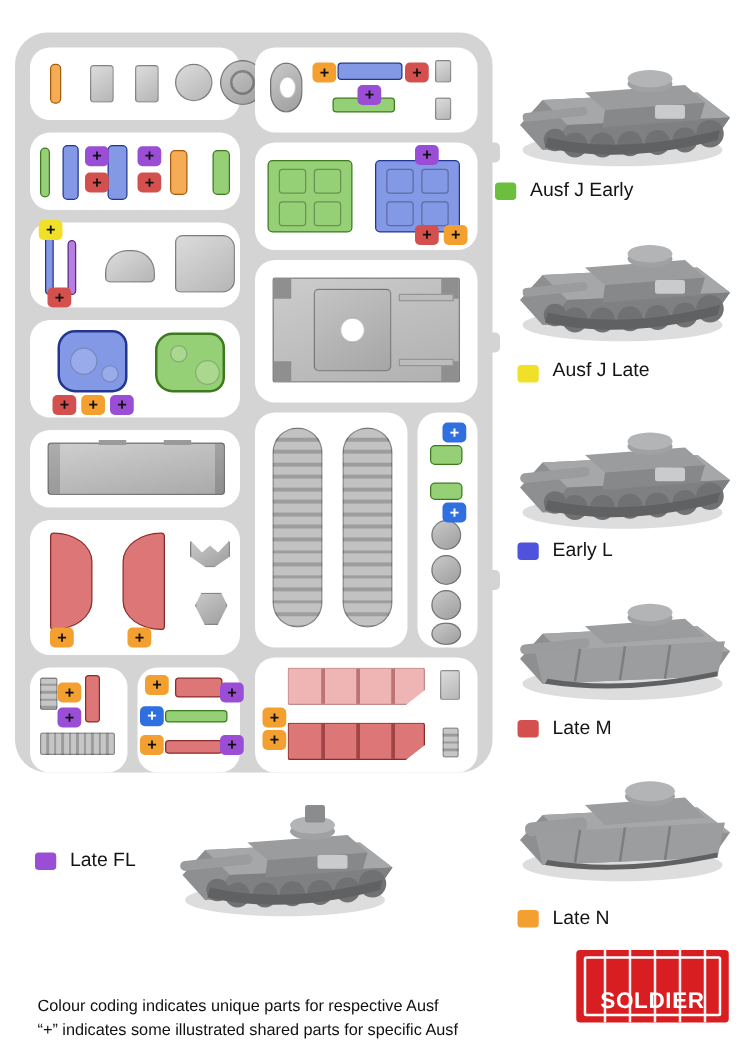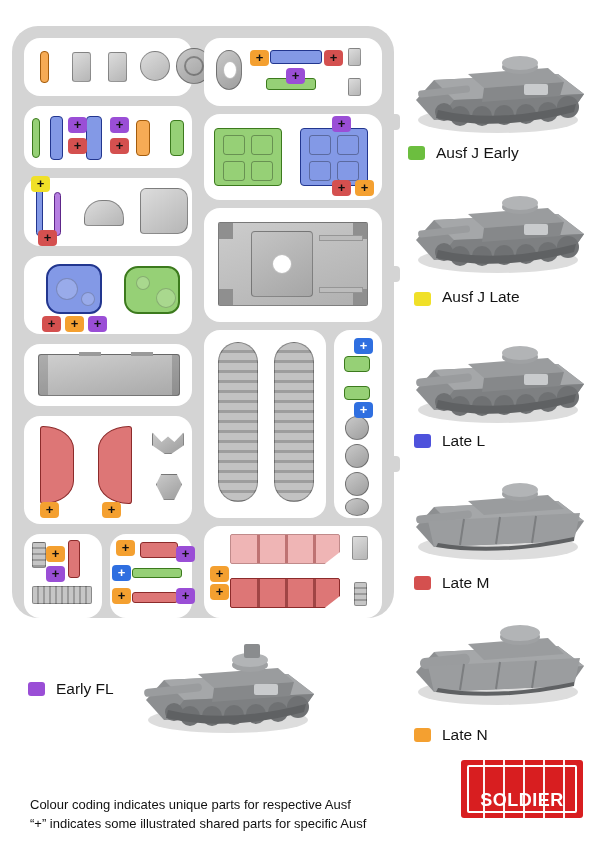--- a/index.html
+++ b/index.html
@@ -437,48 +437,48 @@
         <circle cx="106" cy="87" r="10"></circle>
           <circle cx="128" cy="86" r="10"></circle>
         <circle cx="150" cy="84" r="10"></circle>
           <circle cx="46" cy="84" r="9"></circle>
         <circle cx="170" cy="79" r="11"></circle>
       </g>
       <path d="M38 90 Q100 104 176 84 L178 76 Q100 96 40 82 Z" fill="#5f6163"></path>
     </svg>
   </div>
 
-  <div class="legend-item" style="left:408px;top:144px;">
+  <div class="legend-item" style="left:396px;top:144px;">
     <span class="swatch" style="background:#6cbe3f;"></span>
     <span class="legend-label">Ausf J Early</span>
   </div>
 
   <div class="legend-item" style="left:414px;top:288px;align-items:flex-end;">
     <span class="swatch" style="background:#f0e028;"></span>
     <span class="legend-label">Ausf J Late</span>
   </div>
 
   <div class="legend-item" style="left:414px;top:432px;">
     <span class="swatch" style="background:#4e52dc;"></span>
-    <span class="legend-label">Late L</span>
+    <span class="legend-label">Early L</span>
   </div>
 
   <div class="legend-item" style="left:414px;top:574px;">
     <span class="swatch" style="background:#d4504f;"></span>
     <span class="legend-label">Late M</span>
   </div>
 
   <div class="legend-item" style="left:414px;top:726px;">
     <span class="swatch" style="background:#f4a030;"></span>
     <span class="legend-label">Late N</span>
   </div>
 
   <div class="legend-item" style="left:28px;top:680px;">
     <span class="swatch" style="background:#9a4ed6;"></span>
-    <span class="legend-label">Early FL</span>
+    <span class="legend-label">Late FL</span>
   </div>
 
   <div class="note n1">Colour coding indicates unique parts for respective Ausf</div>
   <div class="note n2">“+” indicates some illustrated shared parts for specific Ausf</div>
 
   <div class="logo">
     <div class="grid">
       <i style="left:22px;"></i>
         <i style="left:42px;"></i>
         <i style="left:62px;"></i>

